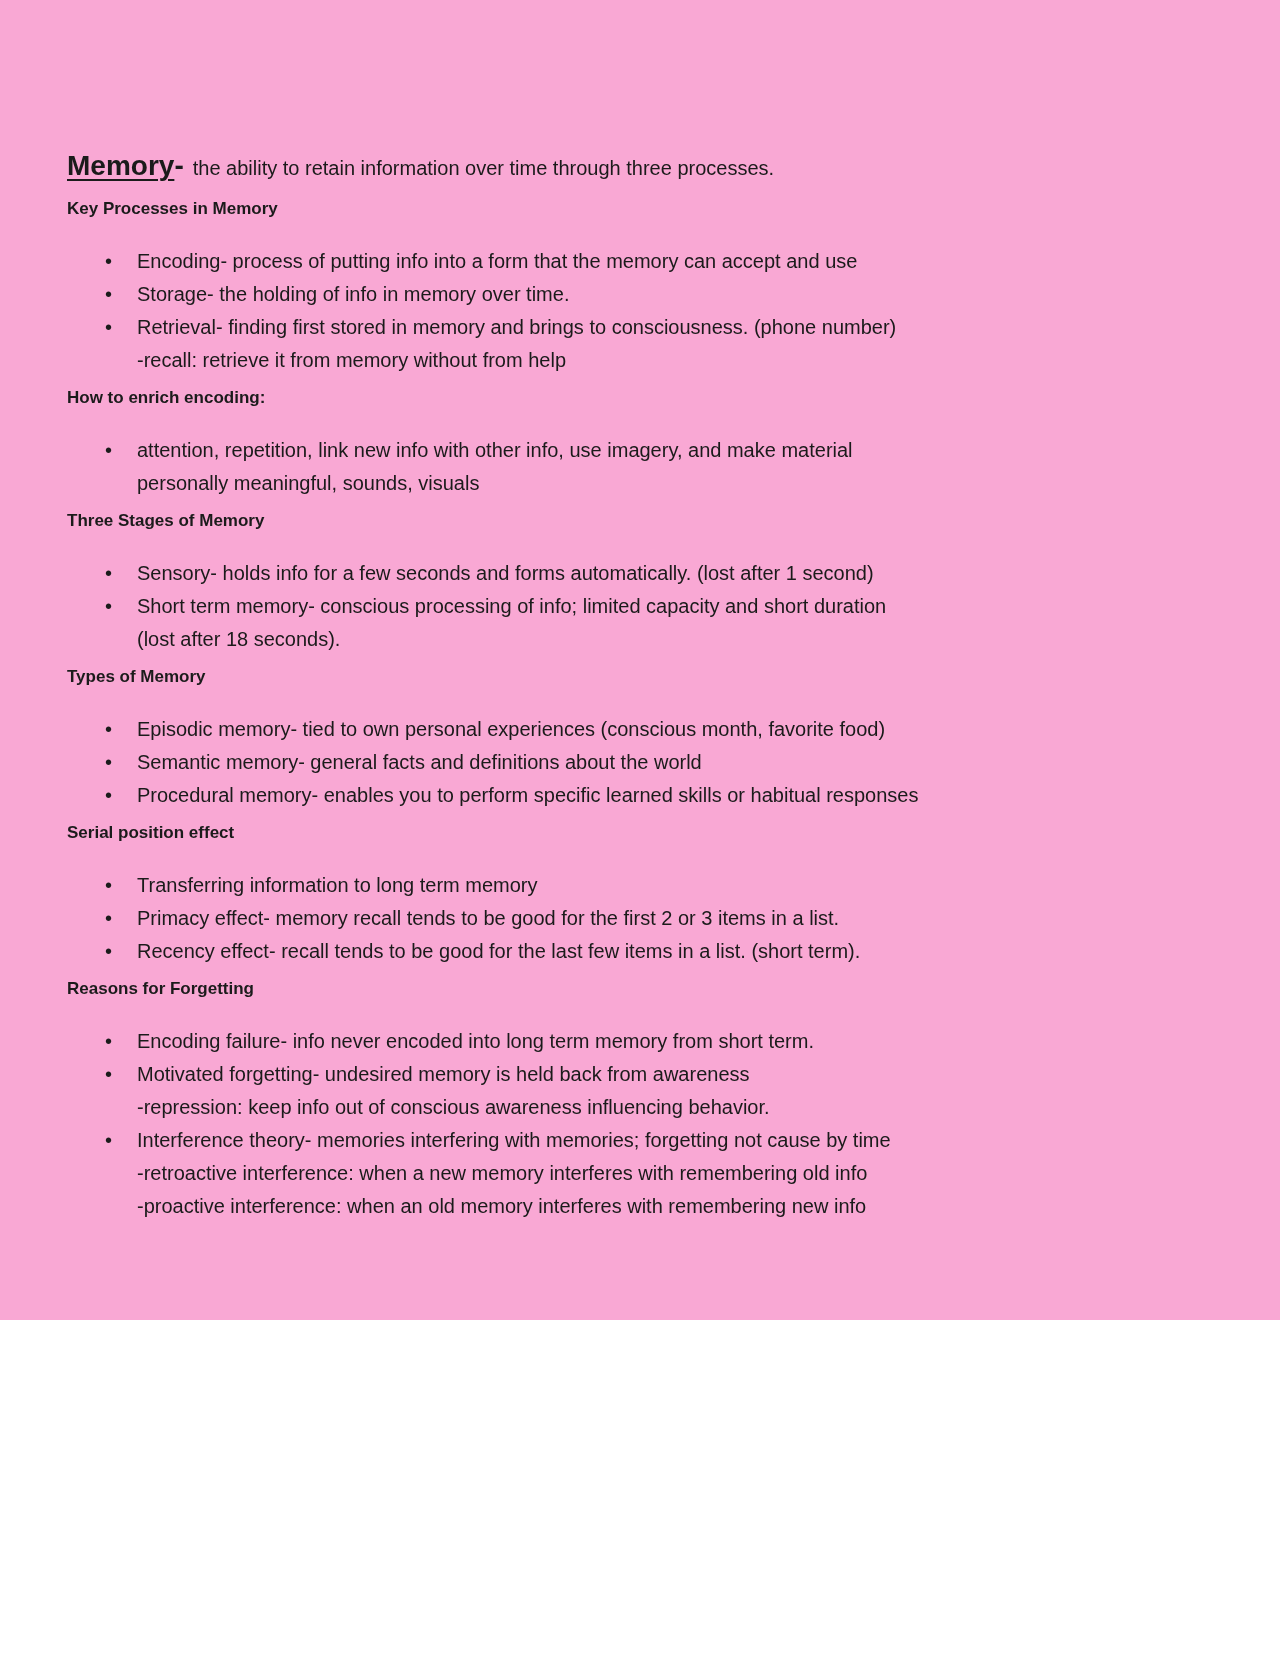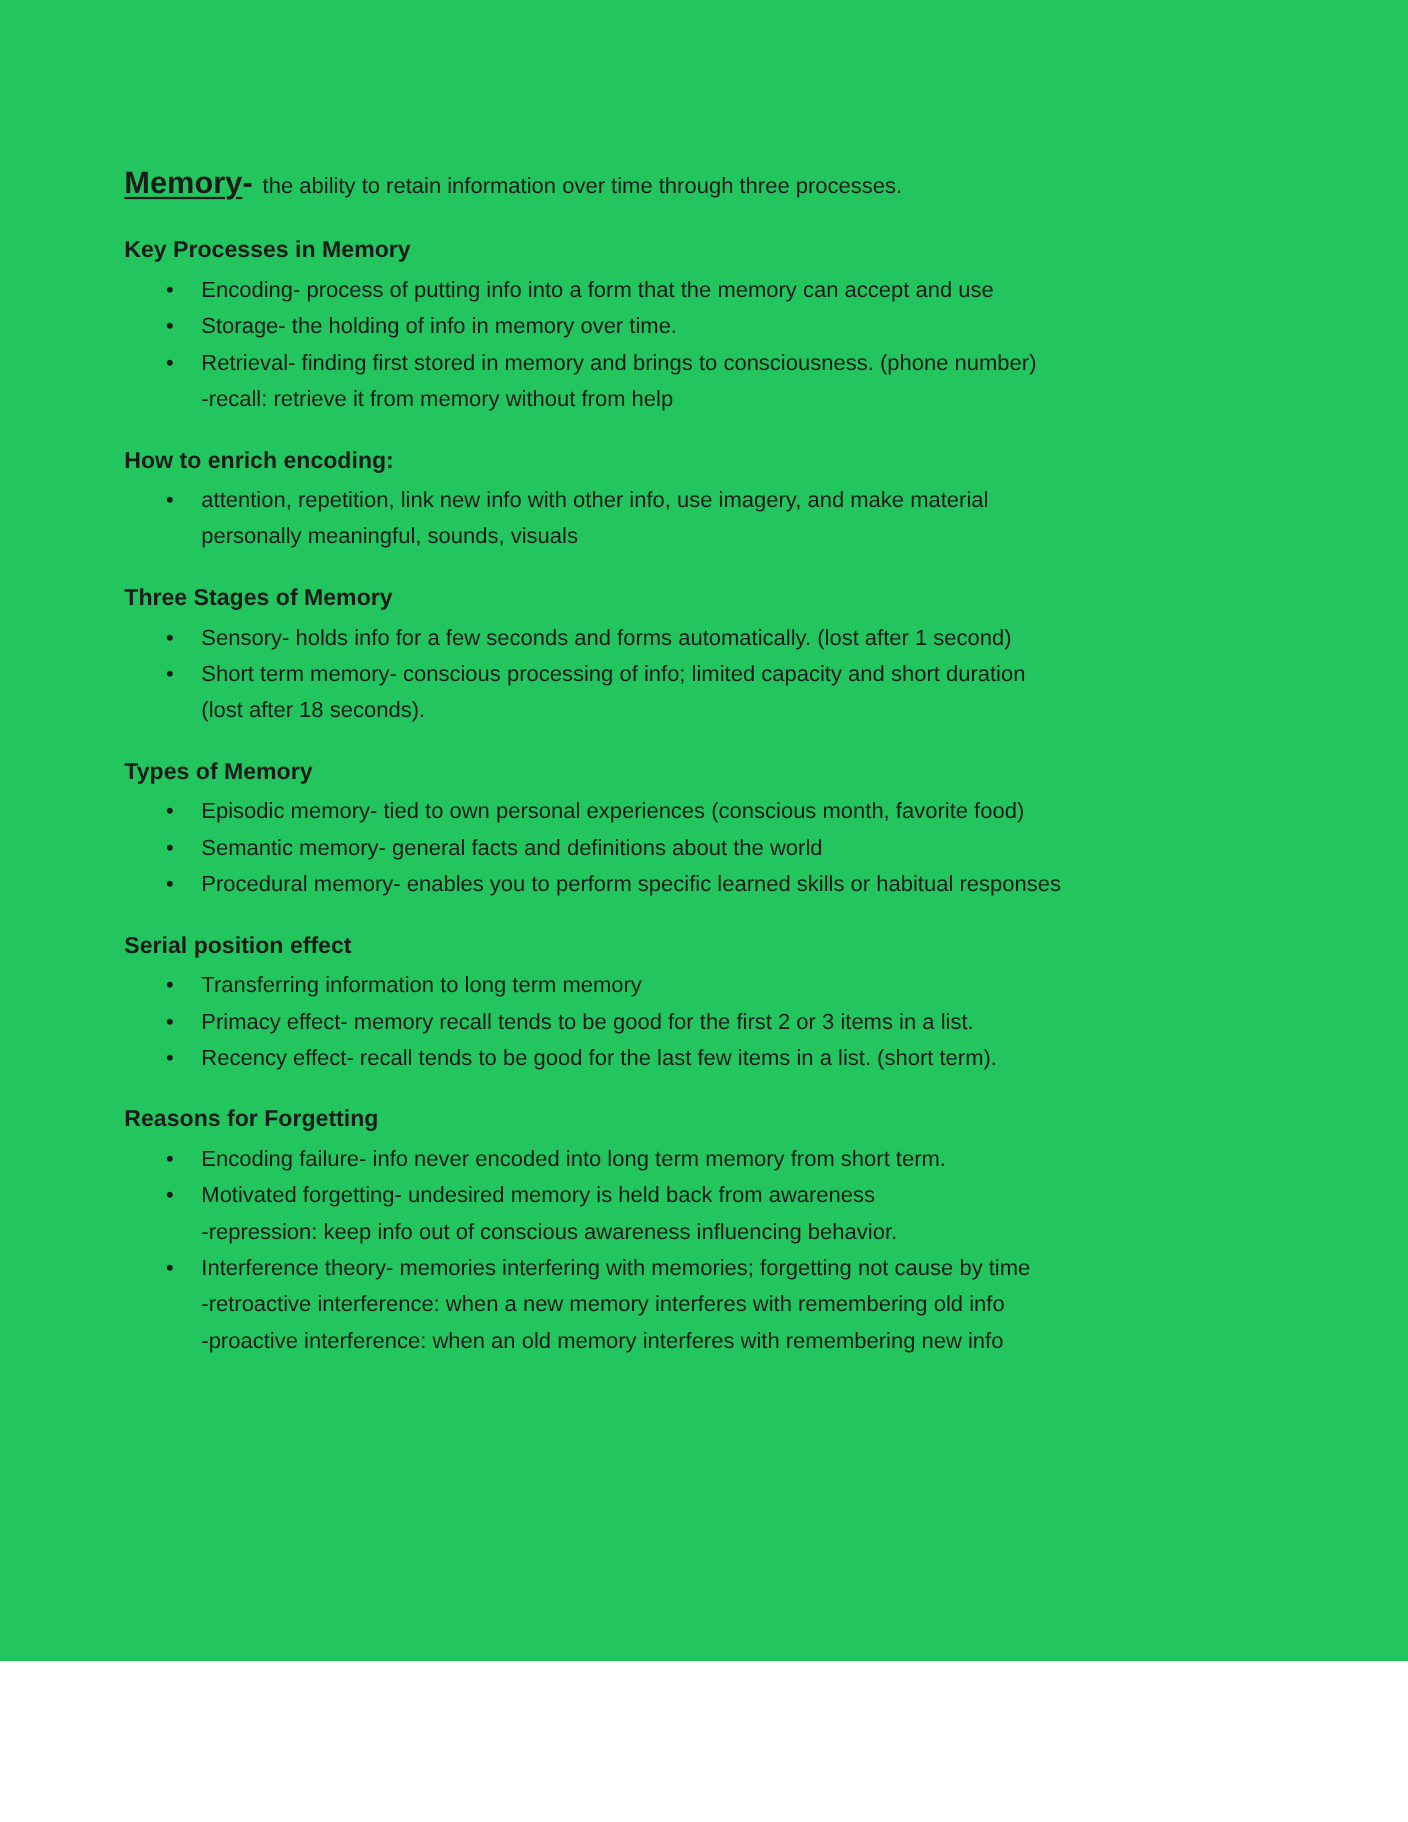--- a/index.html
+++ b/index.html
@@ -6,23 +6,23 @@
   html, body { background: #ffffff; }
   body {
     width: 1280px;
     height: 1656px;
     font-family: "Liberation Sans", sans-serif;
     color: #1b1b1b;
     overflow: hidden;
   }
   .page {
     width: 1280px;
-    height: 1510px;
-    background: #22c55e;
-    padding: 148px 100px 0 113px;
+    height: 1320px;
+    background: #f9a8d4;
+    padding: 148px 100px 0 67px;
   }
   .doc-title {
     line-height: 36px;
     white-space: nowrap;
   }
   .title-term {
     font-size: 28px;
     font-weight: bold;
     text-decoration: underline;
     text-underline-offset: 4px;
@@ -30,28 +30,28 @@
   }
   .title-hyphen {
     font-size: 28px;
     font-weight: bold;
   }
   .title-rest {
     font-size: 20px;
     margin-left: 9px;
   }
   .section-heading {
-    margin-top: 22px;
-    font-size: 21px;
+    margin-top: 4px;
+    font-size: 17px;
     font-weight: bold;
     line-height: 33px;
     white-space: nowrap;
   }
   .bullet-list {
-    margin-top: 4px;
+    margin-top: 20px;
   }
   .line {
     position: relative;
     padding-left: 70px;
     font-size: 20px;
     line-height: 33px;
     white-space: nowrap;
   }
   .bullet-line::before {
     content: "\2022";

